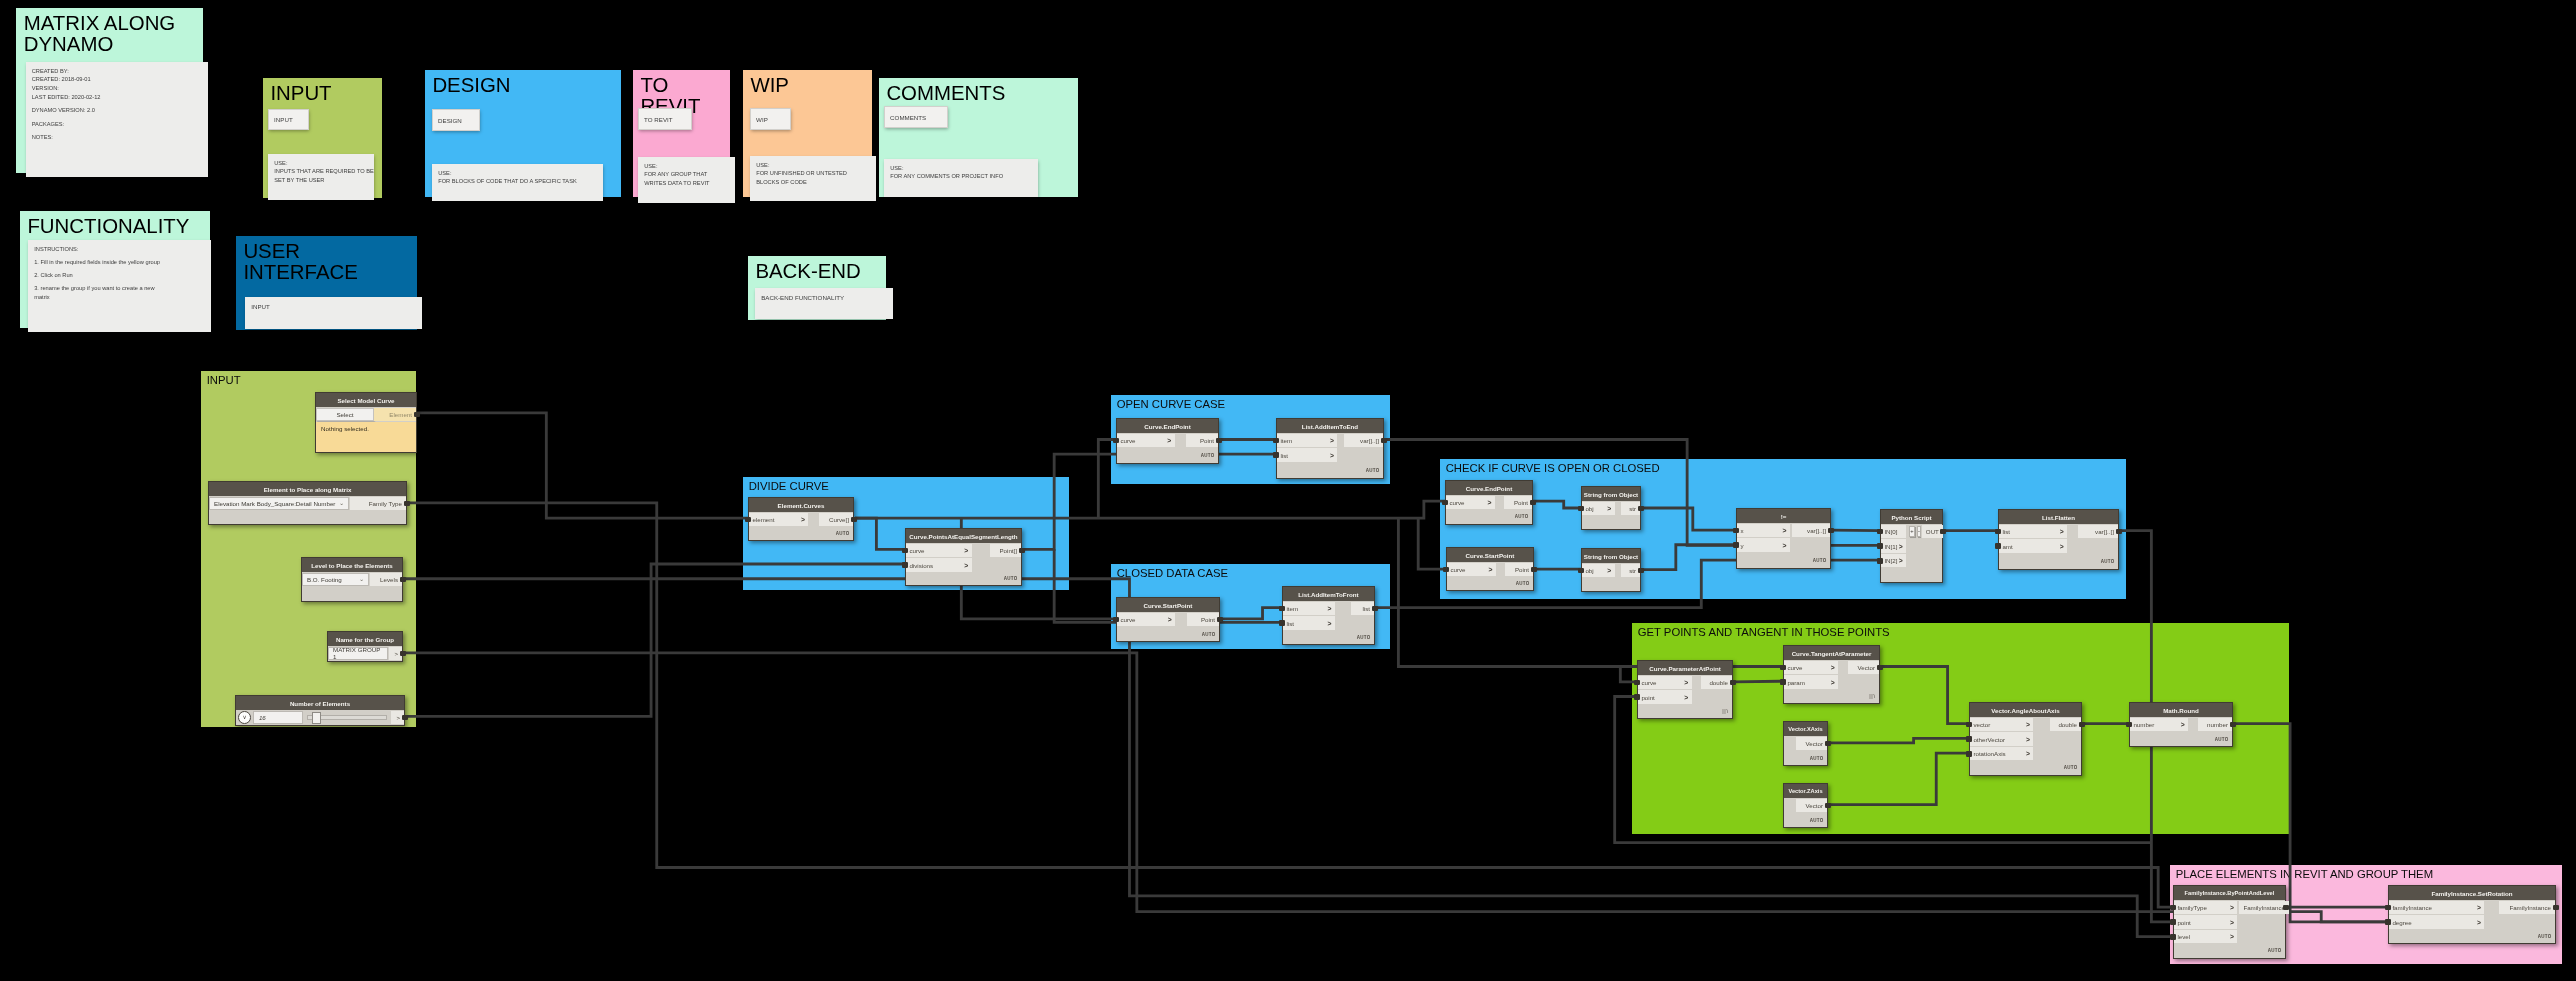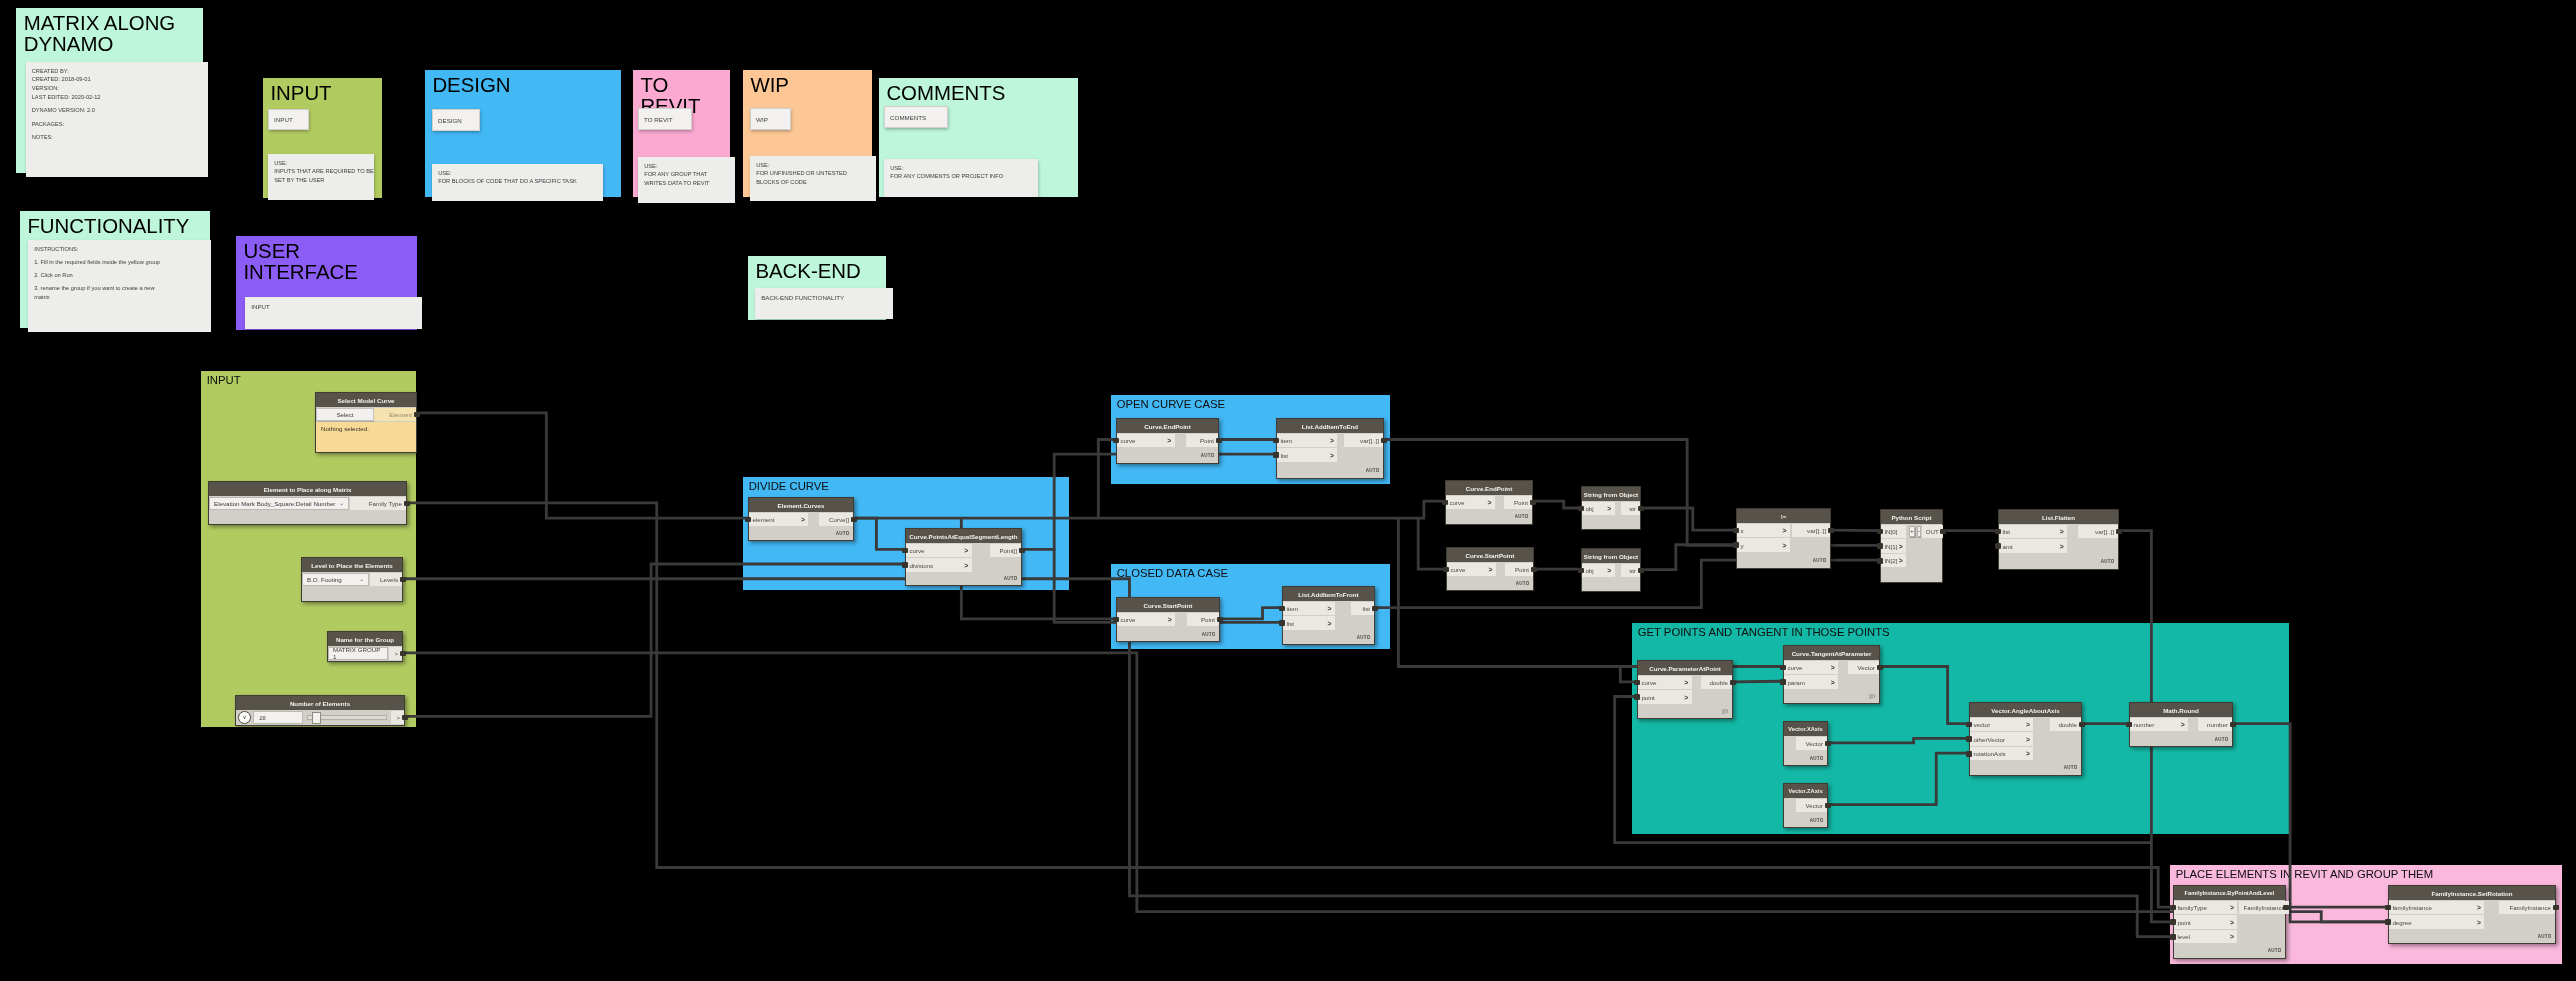--- a/index.html
+++ b/index.html
@@ -139,21 +139,21 @@
       <div class="lnote" style="position: absolute; left: 28px; top: 240px; width: 171px; height: 83px; font-size: 5.7px;">
         <div class="ln">INSTRUCTIONS:</div>
         <div class="ln"></div>
         <div class="ln">1. Fill in the required fields inside the yellow group</div>
         <div class="ln"></div>
         <div class="ln">2. Click on Run</div>
         <div class="ln"></div>
         <div class="ln">3. rename the group if you want to create a new</div>
         <div class="ln">matrix</div>
       </div>
-      <div class="grp" style="position: absolute; left: 236px; top: 236px; width: 181px; height: 94px; background: #8b5cf6;">
+      <div class="grp" style="position: absolute; left: 236px; top: 236px; width: 181px; height: 94px; background: #0369a1;">
         <div class="lg-title">USER INTERFACE</div>
       </div>
       <div class="lnote" style="position: absolute; left: 245px; top: 297px; width: 165px; height: 22.6px; font-size: 6.2px;">
         <div class="ln">INPUT</div>
       </div>
       <div class="grp" style="position: absolute; left: 748px; top: 256px; width: 138px; height: 64px; background: rgb(189, 246, 218);">
         <div class="lg-title">BACK-END</div>
       </div>
       <div class="lnote" style="position: absolute; left: 755px; top: 288px; width: 126px; height: 21.5px; font-size: 6.2px;">
         <div class="ln">BACK-END FUNCTIONALITY</div>
@@ -163,21 +163,24 @@
       </div>
       <div class="grp" style="position: absolute; left: 743px; top: 477px; width: 326px; height: 113px; background: rgb(66, 184, 245);">
         <div class="grp-label">DIVIDE CURVE</div>
       </div>
       <div class="grp" style="position: absolute; left: 1111px; top: 395px; width: 279px; height: 89px; background: rgb(66, 184, 245);">
         <div class="grp-label">OPEN CURVE CASE</div>
       </div>
       <div class="grp" style="position: absolute; left: 1111px; top: 564px; width: 279px; height: 85px; background: rgb(66, 184, 245);">
         <div class="grp-label">CLOSED DATA CASE</div>
       </div>
-      <div class="grp" style="position: absolute; left: 1632px; top: 623px; width: 657px; height: 211px; background: #14b8a6;">
+      <div class="grp" style="position: absolute; left: 1440px; top: 459px; width: 686px; height: 140px; background: rgb(66, 184, 245);">
+        <div class="grp-label">CHECK IF CURVE IS OPEN OR CLOSED</div>
+      </div>
+      <div class="grp" style="position: absolute; left: 1632px; top: 623px; width: 657px; height: 211px; background: #84cc16;">
         <div class="grp-label">GET POINTS AND TANGENT IN THOSE POINTS</div>
       </div>
       <div class="grp" style="position: absolute; left: 2170px; top: 865px; width: 392px; height: 99px; background: rgb(251, 184, 221);">
         <div class="grp-label">PLACE ELEMENTS IN REVIT AND GROUP THEM</div>
       </div>
     </div>
   <svg id="layer-wires" width="2576" height="982" viewBox="0 0 4550 1734">
       <polyline points="736,729 965,729 965,915 1322,915"></polyline>
       <polyline points="1510,915 2515,915 2515,885 2553,885"></polyline>
       <polyline points="2505,915 2505,1005 2554,1005"></polyline>

